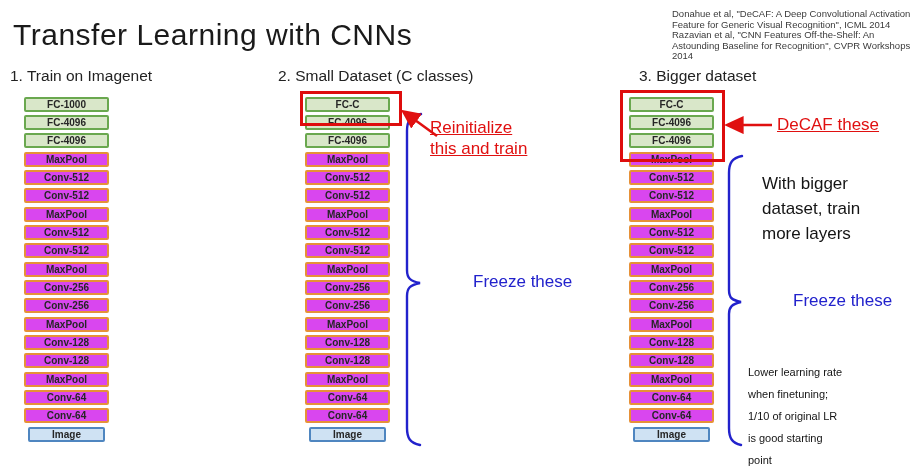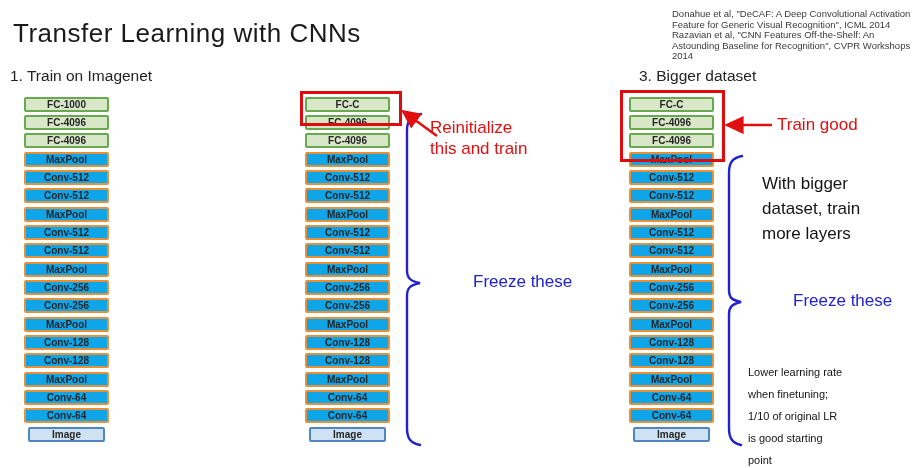--- a/index.html
+++ b/index.html
@@ -1,37 +1,37 @@
 <!DOCTYPE html>
 <html><head>
 <meta charset="utf-8">
 <style>
   html,body{margin:0;padding:0;background:#fff;}
   .slide{position:relative;width:923px;height:468px;background:#ffffff;overflow:hidden;
          font-family:"Liberation Sans",sans-serif;}
-  .title{position:absolute;left:13px;top:18px;font-size:26px;font-weight:400;color:#1a1a1a;
+  .title{position:absolute;left:13px;top:18px;font-size:30px;font-weight:400;color:#1a1a1a;
          letter-spacing:0.5px;white-space:nowrap;}
   .citation{position:absolute;left:672px;top:9px;width:248px;font-size:9.5px;line-height:10.6px;
             color:#3a3a3a;white-space:pre-line;}
   .col-heading{position:absolute;top:67px;font-size:15.5px;color:#222;white-space:nowrap;}
   #head0{left:10px;} #head1{left:278px;} #head2{left:601px;margin-left:38px;}
   .stack{position:absolute;top:97px;width:85px;}
   #stack0{left:24px;} #stack1{left:305px;} #stack2{left:629px;}
   .group{margin-bottom:4px;}
   .box{box-sizing:border-box;width:85px;height:15px;margin-bottom:3px;border:2px solid;
        border-radius:2px;display:flex;align-items:center;justify-content:center;
        font-size:10px;font-weight:bold;color:#262626;}
   .box.fc{background:#d9e7c9;border-color:#6aa84f;}
-  .box.conv{background:#0ea5e9;border-color:#e69138;}
+  .box.conv{background:#d946ef;border-color:#e69138;}
   .box.image{background:#cfe2f3;border-color:#4f86c0;width:77px;margin-left:4px;}
   .red-rect{position:absolute;border:3px solid #de0d0d;background:transparent;}
   #redrect-fcc{left:300px;top:91px;width:96px;height:29px;}
   #redrect-fcall{left:620px;top:90px;width:99px;height:66px;}
   .ann{position:absolute;white-space:pre-line;}
-  .ann.red{color:#e01010;}
+  .ann.red{color:#e01010;text-decoration:underline;}
   .ann.blue{color:#2222cc;margin-left:36px;}
   .ann.black{color:#141414;}
   #ann-reinit{left:430px;top:117px;font-size:17px;line-height:21px;}
   #ann-freeze2{left:437px;top:272px;font-size:17px;}
   #ann-train{left:777px;top:115px;font-size:17px;}
   #ann-bigger{left:762px;top:171px;font-size:17px;line-height:25px;}
   #ann-freeze3{left:757px;top:291px;font-size:17px;}
   #ann-lowerlr{left:748px;top:344px;font-size:11px;line-height:22px;margin-top:17px;}
   .overlay{position:absolute;left:0;top:0;width:923px;height:468px;pointer-events:none;}
 </style>
@@ -42,20 +42,21 @@
 
   <div class="title">Transfer Learning with CNNs</div>
 
   <div class="citation">Donahue et al, "DeCAF: A Deep Convolutional Activation
 Feature for Generic Visual Recognition", ICML 2014
 Razavian et al, "CNN Features Off-the-Shelf: An
 Astounding Baseline for Recognition", CVPR Workshops
 2014</div>
 
   <div class="col-heading" id="head0">1. Train on Imagenet</div>
+  <div class="col-heading" id="head1">2. Small Dataset (C classes)</div>
   <div class="col-heading" id="head2">3. Bigger dataset</div>
 
   <div class="stack" id="stack0">
       <div class="group">
         <div class="box fc">FC-1000</div>
         <div class="box fc">FC-4096</div>
         <div class="box fc">FC-4096</div>
       </div>
       <div class="group">
         <div class="box conv">MaxPool</div>
@@ -168,21 +169,21 @@
     </defs>
     <path d="M 421 114 C 410 116 407 121 407 131 L 407 270 C 407 278 410 281 420 283 C 410 285 407 288 407 296 L 407 428 C 407 438 410 443 420 445" fill="none" stroke="#2222cc" stroke-width="2.4" stroke-linecap="round"></path>
     <path d="M 742 156 C 732 158 729 163 729 173 L 729 290 C 729 298 732 300 741 302 C 732 304 729 307 729 314 L 729 428 C 729 438 732 443 741 445" fill="none" stroke="#2222cc" stroke-width="2.4" stroke-linecap="round"></path>
     <path d="M 437 136 L 404 112" fill="none" stroke="#e01010" stroke-width="2.6" marker-end="url(#ah)"></path>
     <path d="M 772 125 L 728 125" fill="none" stroke="#e01010" stroke-width="2.6" marker-end="url(#ah)"></path>
   </svg>
 
   <div class="ann red" id="ann-reinit">Reinitialize
 this and train</div>
   <div class="ann blue" id="ann-freeze2">Freeze these</div>
-  <div class="ann red" id="ann-train">Train good</div>
+  <div class="ann red" id="ann-train">DeCAF these</div>
   <div class="ann black" id="ann-bigger">With bigger
 dataset, train
 more layers</div>
   <div class="ann blue" id="ann-freeze3">Freeze these</div>
   <div class="ann black" id="ann-lowerlr">Lower learning rate
 when finetuning;
 1/10 of original LR
 is good starting
 point</div>
 

